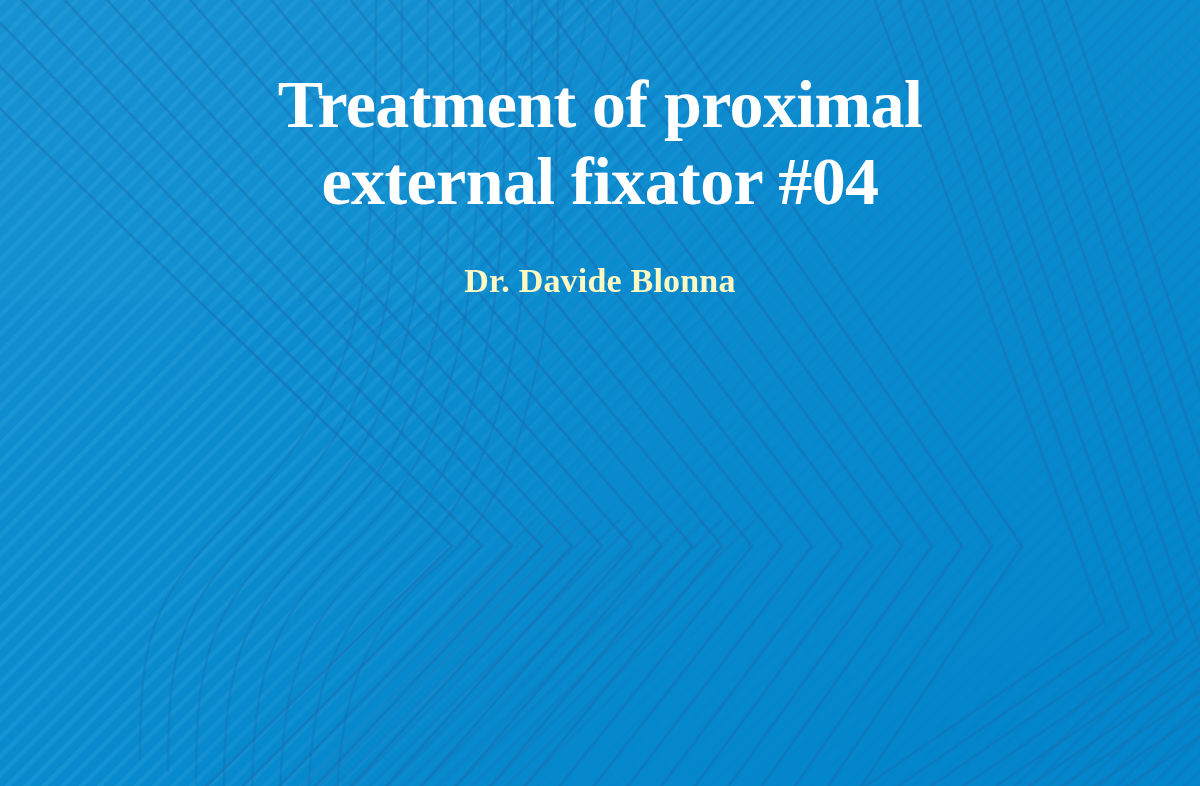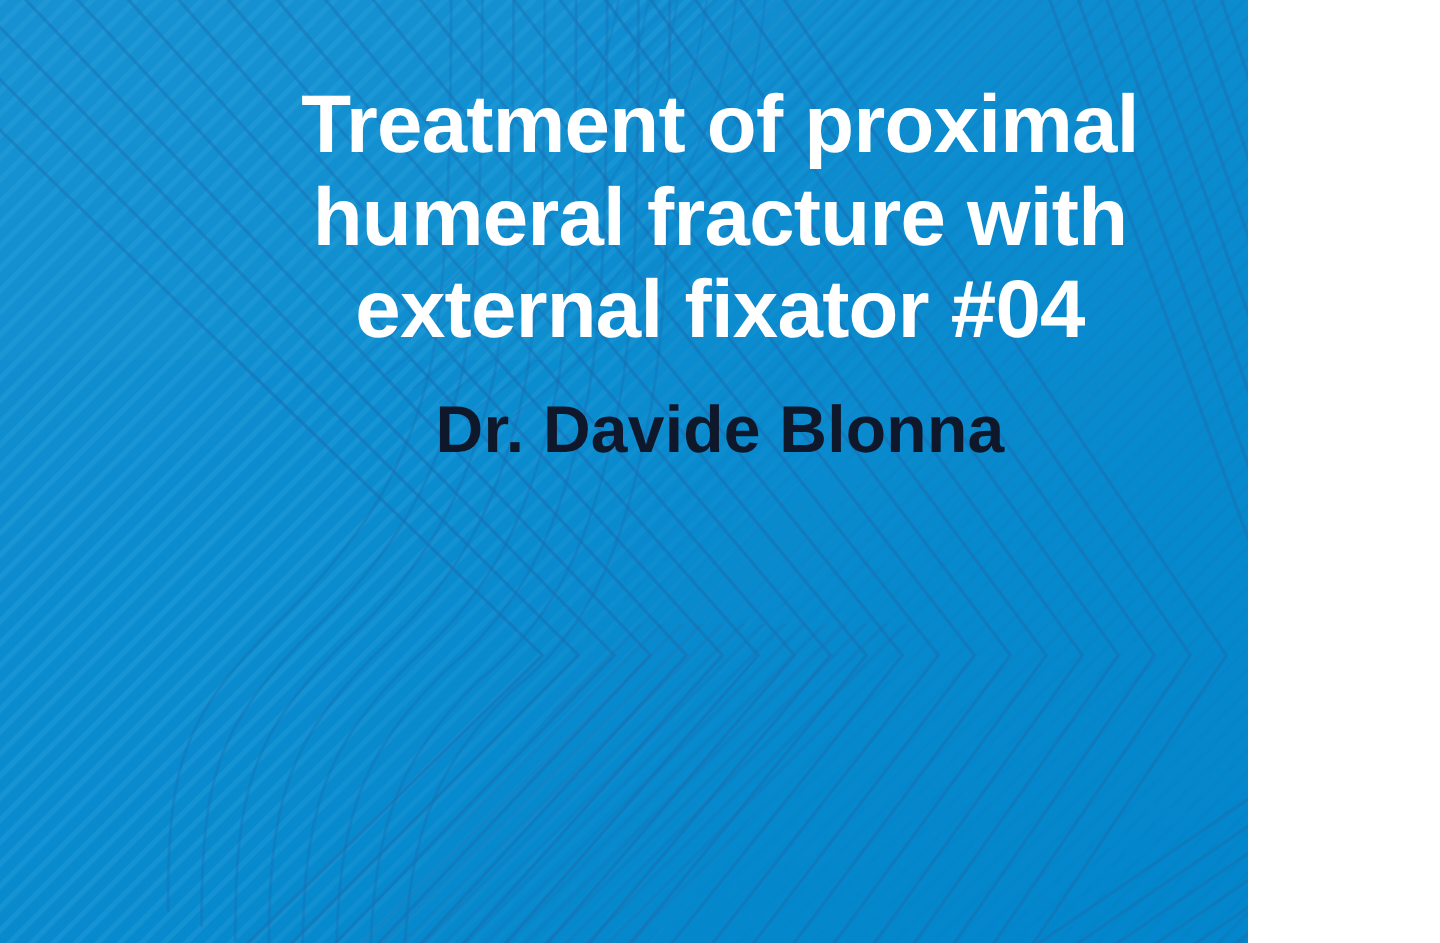--- a/index.html
+++ b/index.html
@@ -3,25 +3,25 @@
 <meta charset="utf-8">
 <title>Slide</title>
 <style>
   html, body {
     margin: 0;
     padding: 0;
     background: #ffffff;
   }
   #slide {
     position: relative;
-    width: 1040px;
+    width: 1200px;
     height: 786px;
     overflow: hidden;
     background: #0789cf;
-    font-family: Liberation Sans, sans-serif;
+    font-family: Liberation Serif, serif;
   }
 
   
   #bg-svg {
     position: absolute;
     inset: 0;
     width: 1200px;
     height: 786px;
     display: block;
   }
@@ -43,23 +43,23 @@
     font-size: 68px;
     line-height: 77px;
     letter-spacing: -0.6px;
     white-space: nowrap;
   }
   #title .tline { display: block; }
   #title .tline.l1 { padding-top: 66px; }
   #subtitle {
     margin: 0;
     padding-top: 38px;
-    color: #0f172a;
+    color: #fef9c3;
     font-weight: bold;
-    font-size: 55px;
+    font-size: 34px;
     line-height: 46px;
     letter-spacing: 0.2px;
     white-space: nowrap;
   }
 </style>
 </head>
 <body>
 
 <div id="slide">
 
@@ -178,19 +178,18 @@
         <polygon points="1010,786 1200,560 1200,786" fill="url(#darkDiag)" opacity="0.40"></polygon>
       </g>
 
       <rect x="0" y="0" width="480" height="300" fill="#2ba2dc" opacity="0.10"></rect>
     </g>
   </svg>
 
   <div id="text-block">
     <h1 id="title">
       <span class="tline l1">Treatment of proximal</span>
-      <span class="tline l2">humeral fracture with</span>
       <span class="tline l3">external fixator #04</span>
     </h1>
     <div id="subtitle">Dr. Davide Blonna</div>
   </div>
 
 </div>
 
 </body></html>

